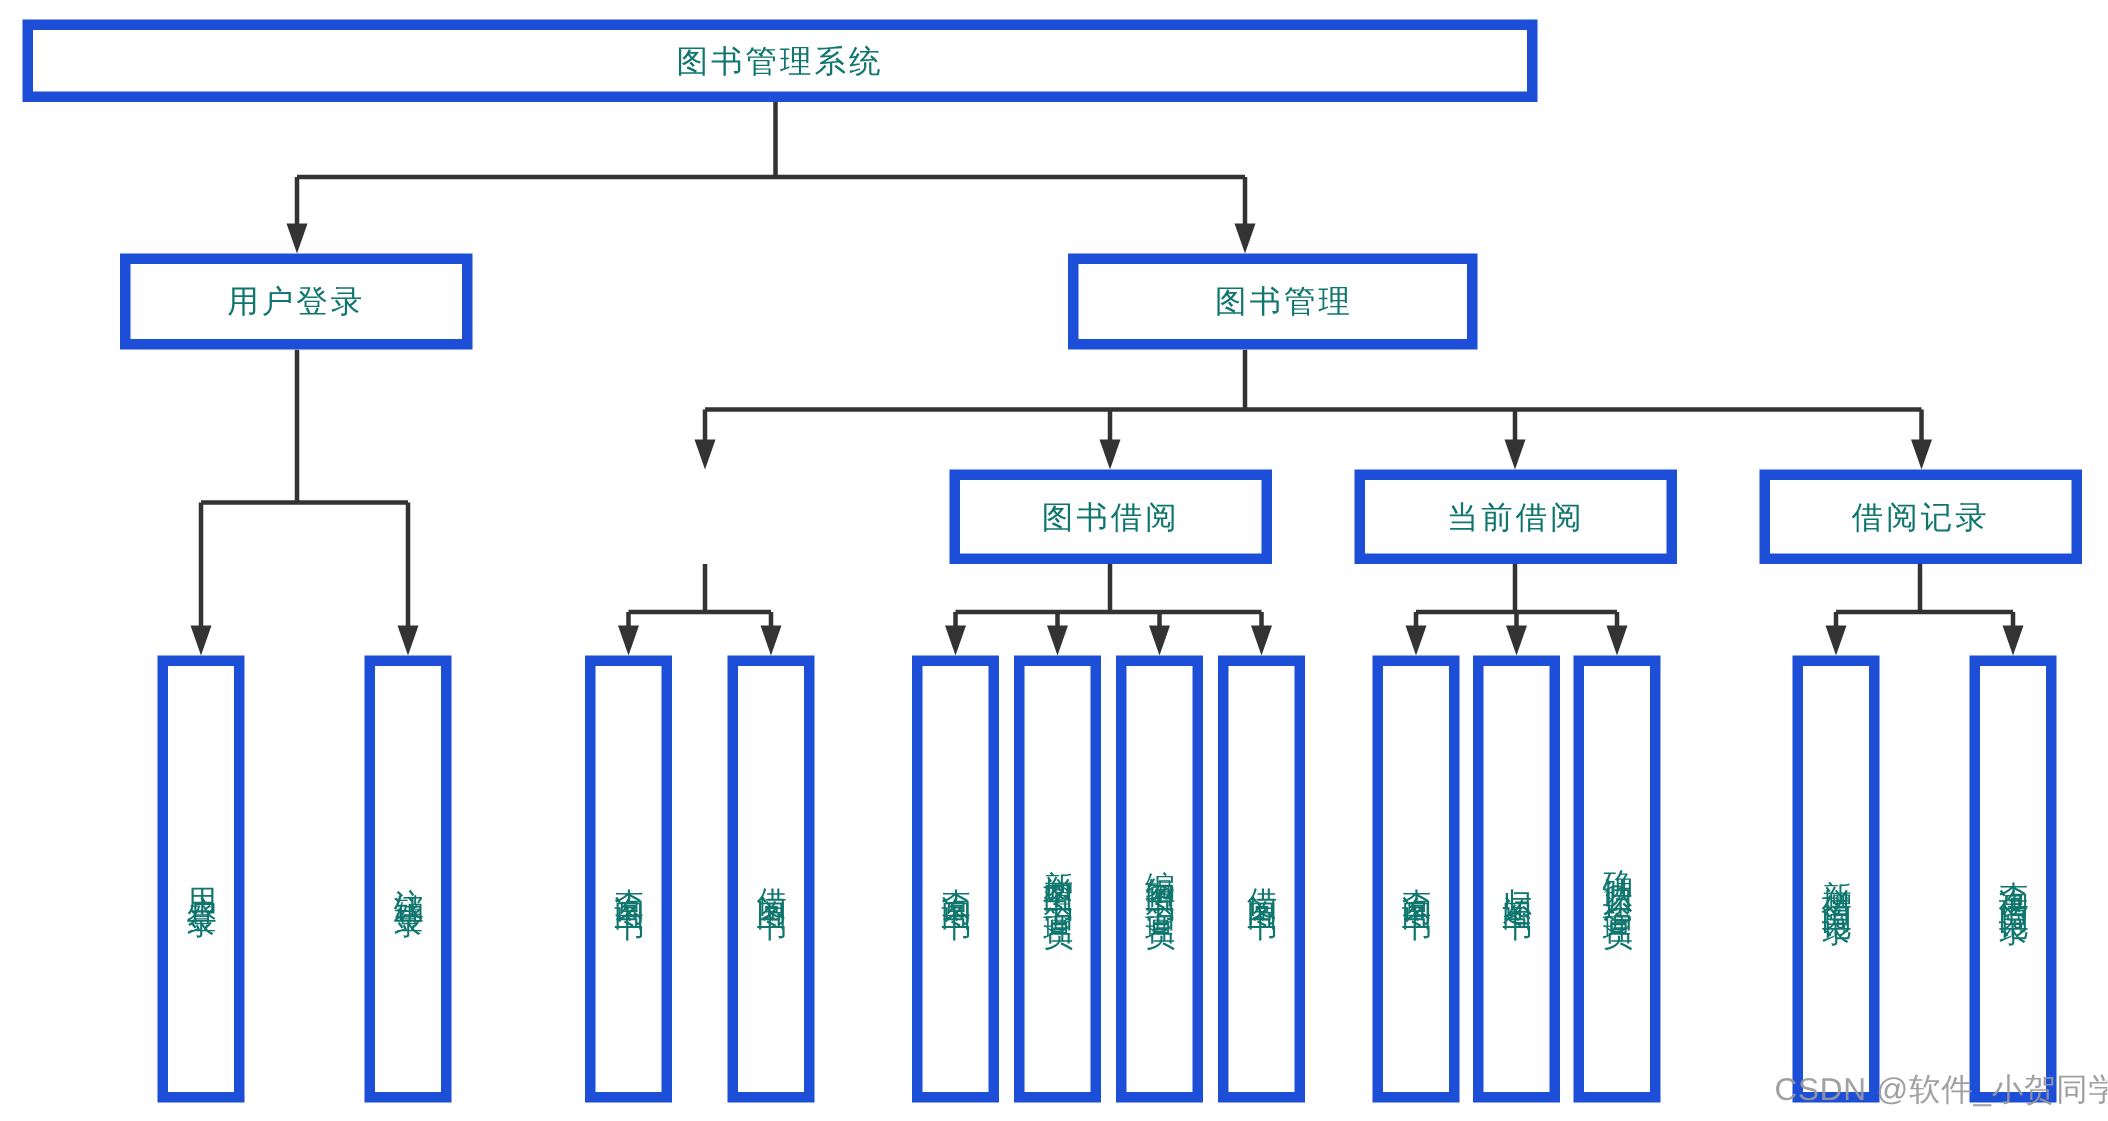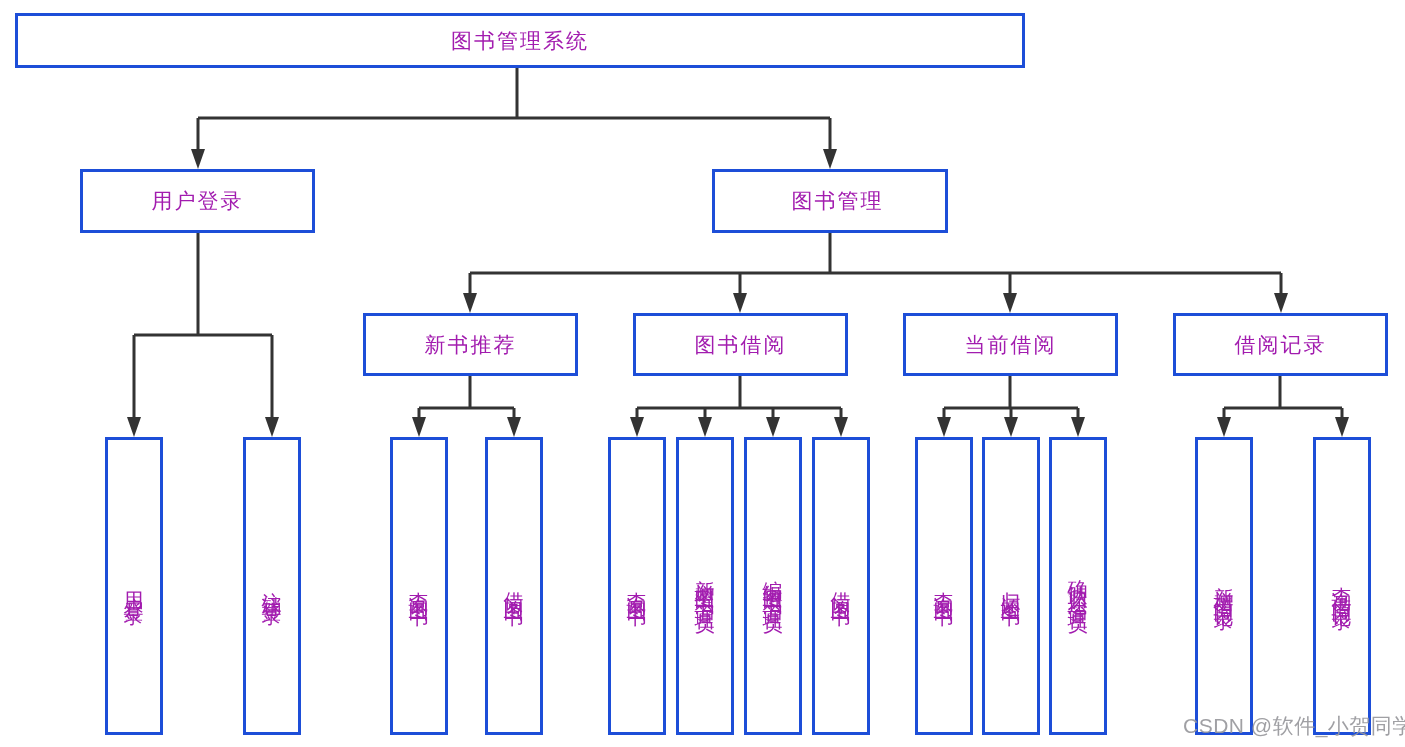--- a/index.html
+++ b/index.html
@@ -22,31 +22,31 @@
     fill: none;
   }
   svg.connectors polygon {
     fill: #333333;
     stroke: none;
   }
   .node {
     position: absolute;
     box-sizing: border-box;
     background: #ffffff;
-    border: 3px solid #1d4ed8;
-    color: #a21caf;
+    border: 7px solid #1d4ed8;
+    color: #0f766e;
     display: flex;
     align-items: center;
     justify-content: center;
     text-align: center;
   }
   .h-node { font-size: 21px; letter-spacing: 2px; }
   .root-node { left: 15px; top: 13px; width: 1010px; height: 55px; }
   .lvl2-user { left: 80px;  top: 169px; width: 235px; height: 64px; }
-  .lvl2-book { left: 712px; top: 169px; width: 236px; height: 64px; padding-left: 15px; }
+  .lvl2-book { left: 712px; top: 169px; width: 273px; height: 64px; padding-left: 15px; }
   .lvl3 { top: 313px; width: 215px; height: 63px; }
   .lvl3-nb { left: 363px; }
   .lvl3-bb { left: 633px; font-family: Liberation Mono, monospace; }
   .lvl3-cb { left: 903px; justify-content: center; }
   .lvl3-br { left: 1173px; }
   .leaf {
     top: 437px;
     width: 58px;
     height: 298px;
   }
@@ -140,23 +140,20 @@
     <span>图书管理系统</span>
   </div>
 
   <div class="node h-node lvl2-user">
     <span>用户登录</span>
   </div>
   <div class="node h-node lvl2-book">
     <span>图书管理</span>
   </div>
 
-  <div class="node h-node lvl3 lvl3-nb">
-    <span>新书推荐</span>
-  </div>
   <div class="node h-node lvl3 lvl3-bb">
     <span>图书借阅</span>
   </div>
   <div class="node h-node lvl3 lvl3-cb">
     <span>当前借阅</span>
   </div>
   <div class="node h-node lvl3 lvl3-br">
     <span>借阅记录</span>
   </div>
 

